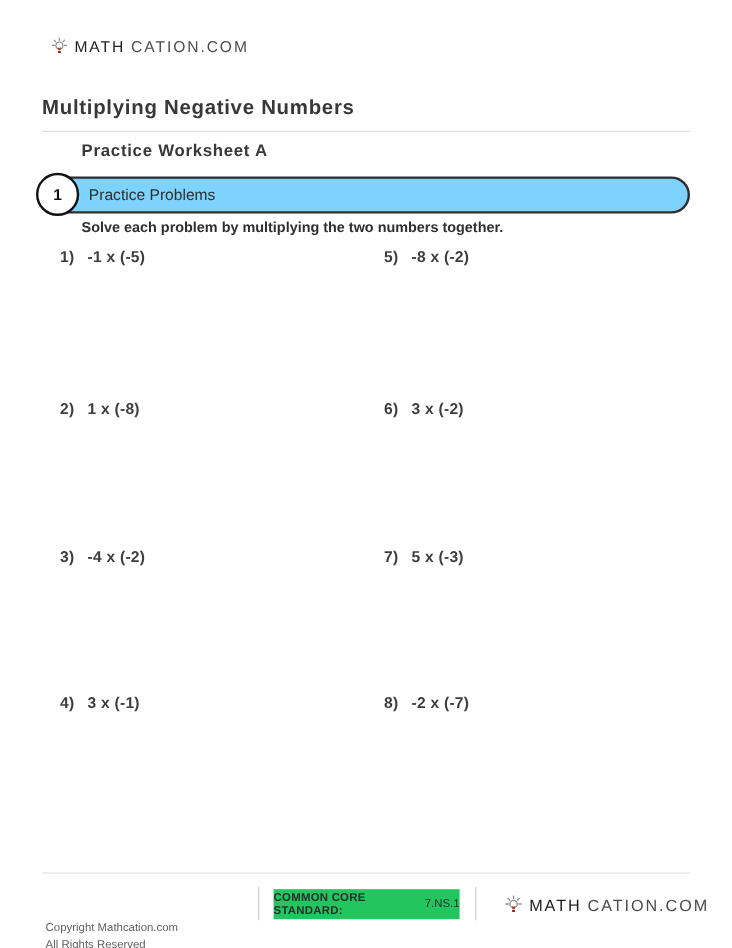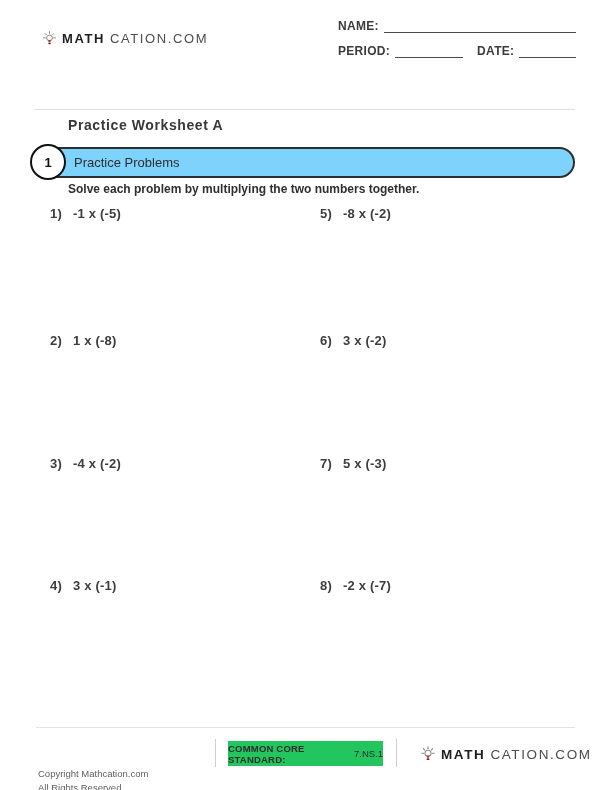--- a/index.html
+++ b/index.html
@@ -9,21 +9,21 @@
     height: 790px;
     background: #ffffff;
     font-family: "Liberation Sans", sans-serif;
     color: #3b3b3b;
     overflow: hidden;
   }
 
   
   .logo { display: flex; align-items: center; gap: 5px; white-space: nowrap; }
   .logo .bulb { display: inline-flex; }
-  .logo .brand-bold  { font-weight: 700; color: #1e1e1e; letter-spacing: 1.6px; }
+  .logo .brand-bold  { font-weight: 400; color: #1e1e1e; letter-spacing: 1.6px; }
   .logo .brand-light { font-weight: 400; color: #4c4c4c; letter-spacing: 1.6px; }
   .logo-header { position: absolute; top: 31px; left: 42px; font-size: 13px; }
   .logo-footer { position: absolute; top: 746px; left: 420px; font-size: 13.5px; }
 
   
   .fields { position: absolute; top: 19px; left: 338px; width: 238px; font-size: 12px; font-weight: 700; letter-spacing: 0.3px; color: #3b3b3b; }
   .field-row { display: flex; align-items: flex-end; margin-bottom: 11px; }
   .field-row .lbl { margin-right: 5px; }
   .blank { border-bottom: 1.6px solid #4a4a4a; height: 13px; display: inline-block; }
   .blank-name   { flex: 1; }
@@ -105,33 +105,22 @@
         </g>
         <circle cx="12" cy="11" r="4.6" fill="none" stroke="#8a8a8a" stroke-width="1.6"></circle>
         <path d="M10 13.5 q2 2 4 0 l-0.5 4 h-3 z" fill="#b5342a"></path>
         <rect x="10" y="18.5" width="4" height="2.6" rx="1" fill="#7a2420"></rect>
       </svg>
     </span>
     <span class="brand-bold">MATH</span>
       <span class="brand-light">CATION.COM</span>
   </div>
 
-  <div class="fields">
-    <div class="field-row">
-      <span class="lbl">NAME:</span>
-      <span class="blank blank-name"></span>
-    </div>
-    <div class="field-row">
-      <span class="lbl">PERIOD:</span>
-      <span class="blank blank-period"></span>
-      <span class="lbl">DATE:</span>
-      <span class="blank blank-date"></span>
-    </div>
-  </div>
 
+  <div class="page-title">Multiplying Negative Numbers</div>
   <div class="title-rule"></div>
   <div class="subtitle">Practice Worksheet A</div>
 
   <div class="section-num-circle">1</div>
   <div class="section-pill">
     <span class="section-label">Practice Problems</span>
   </div>
   <div class="instruction">Solve each problem by multiplying the two numbers together.</div>
 
   <div class="problem r0 c0">

